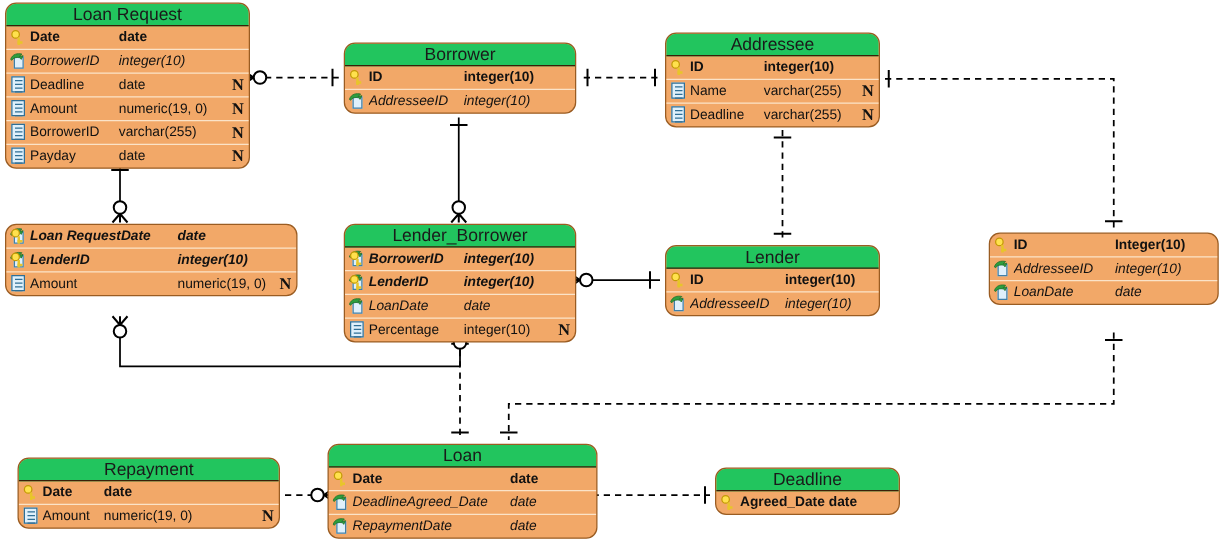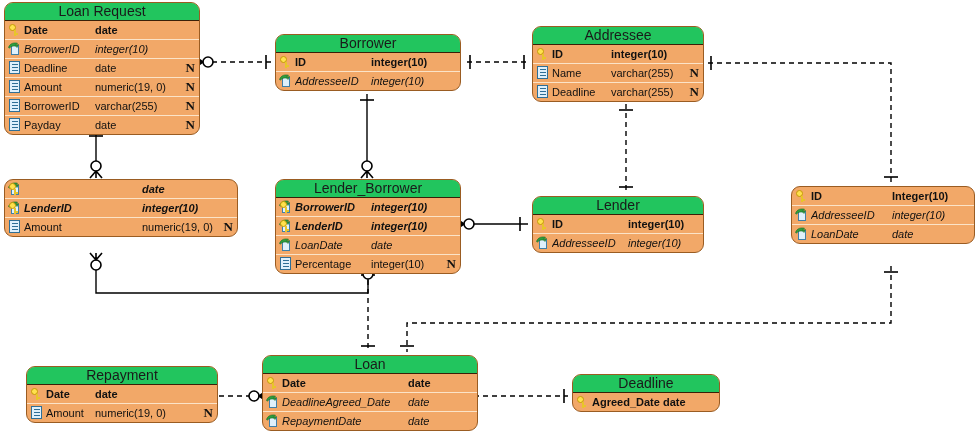--- a/index.html
+++ b/index.html
@@ -242,20 +242,21 @@
             <svg class="arr" viewBox="0 0 11 7" xmlns="http://www.w3.org/2000/svg">
               <path d="M0.5,5.5 C2,1 6,0.5 9.5,1.2 L7.5,3.2 L10.5,2.5 L9,5.5 L8,4.2 C5,3.6 2.5,4.2 1.5,6.2 Z" fill="#2e9e3e" stroke="#1c6b27" stroke-width="0.6"></path>
             </svg>
           </span>
           <span class="key">
             <span class="kh"></span>
             <span class="ks"></span>
             <span class="kt"></span>
           </span>
         </span>
+        <span class="aname">Loan RequestDate</span>
         <span class="atype" style="left: 137px;">date</span>
       </div>
       <div class="attr pkfk">
         <span class="ic">
           <span class="fkic">
             <span class="doc"></span>
             <svg class="arr" viewBox="0 0 11 7" xmlns="http://www.w3.org/2000/svg">
               <path d="M0.5,5.5 C2,1 6,0.5 9.5,1.2 L7.5,3.2 L10.5,2.5 L9,5.5 L8,4.2 C5,3.6 2.5,4.2 1.5,6.2 Z" fill="#2e9e3e" stroke="#1c6b27" stroke-width="0.6"></path>
             </svg>
           </span>
@@ -394,21 +395,21 @@
             <span class="doc"></span>
             <svg class="arr" viewBox="0 0 11 7" xmlns="http://www.w3.org/2000/svg">
               <path d="M0.5,5.5 C2,1 6,0.5 9.5,1.2 L7.5,3.2 L10.5,2.5 L9,5.5 L8,4.2 C5,3.6 2.5,4.2 1.5,6.2 Z" fill="#2e9e3e" stroke="#1c6b27" stroke-width="0.6"></path>
             </svg>
           </span>
         </span>
         <span class="aname">LoanDate</span>
         <span class="atype" style="left: 100px;">date</span>
       </div>
     </div>
-    <div class="entity" style="left: 26px; top: 366px; width: 192px;">
+    <div class="entity" style="left: 14px; top: 366px; width: 210px;">
       <div class="ent-title">Repayment</div>
       <div class="attr pk">
         <span class="ic">
           <span class="key">
             <span class="kh"></span>
             <span class="ks"></span>
             <span class="kt"></span>
           </span>
         </span>
         <span class="aname">Date</span>

